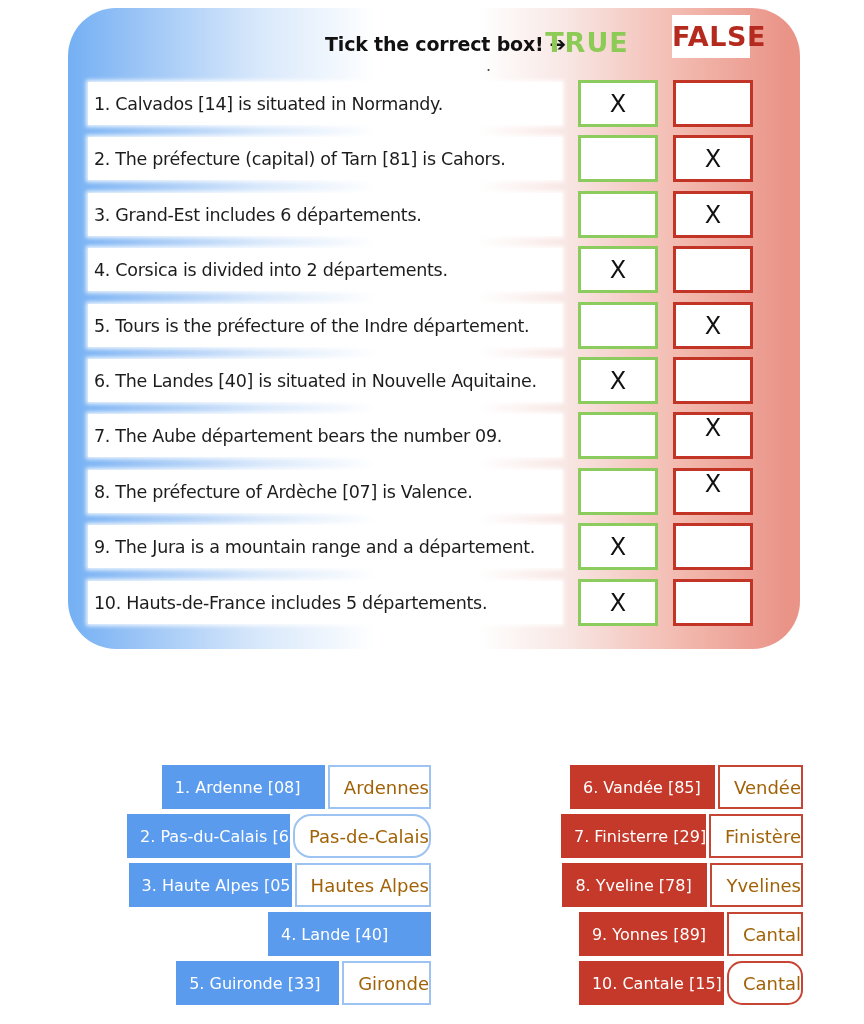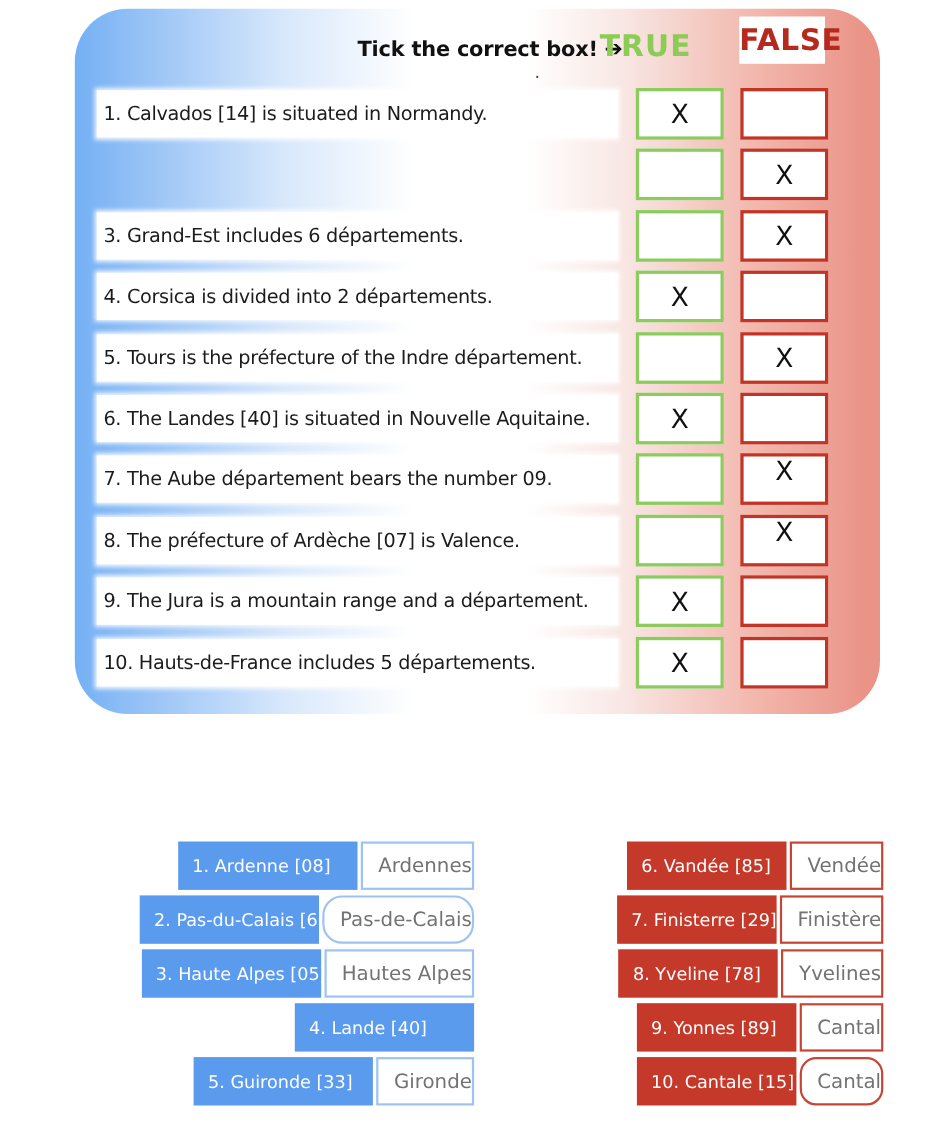--- a/index.html
+++ b/index.html
@@ -124,21 +124,21 @@
   .corr-value {
     flex: 1;
     background: #ffffff;
     border: 2px solid;
     box-sizing: border-box;
     display: flex;
     align-items: center;
     padding-left: 14px;
     font-size: 18px;
     font-weight: 500;
-    color: #737373;
+    color: #a16207;
     white-space: nowrap;
   }
 </style>
 </head>
 <body>
 
 <div class="panel">
   <div class="instruction">
     <span>Tick the correct box!</span><span class="arrow">➔</span>
   </div>
@@ -146,20 +146,23 @@
   <div class="false-header">FALSE</div>
   <div class="stray-dot">.</div>
 <div class="q-row" style="top: 72px;">
     <div class="q-strip">
       <span class="q-text">1. Calvados [14] is situated in Normandy.</span>
     </div>
     <div class="tick-box true">X</div>
     <div class="tick-box false"></div>
   </div>
     <div class="q-row" style="top: 127px;">
+    <div class="q-strip">
+      <span class="q-text">2. The préfecture (capital) of Tarn [81] is Cahors.</span>
+    </div>
     <div class="tick-box true"></div>
     <div class="tick-box false">X</div>
   </div>
     <div class="q-row" style="top: 183px;">
     <div class="q-strip">
       <span class="q-text">3. Grand-Est includes 6 départements.</span>
     </div>
     <div class="tick-box true"></div>
     <div class="tick-box false">X</div>
   </div>

